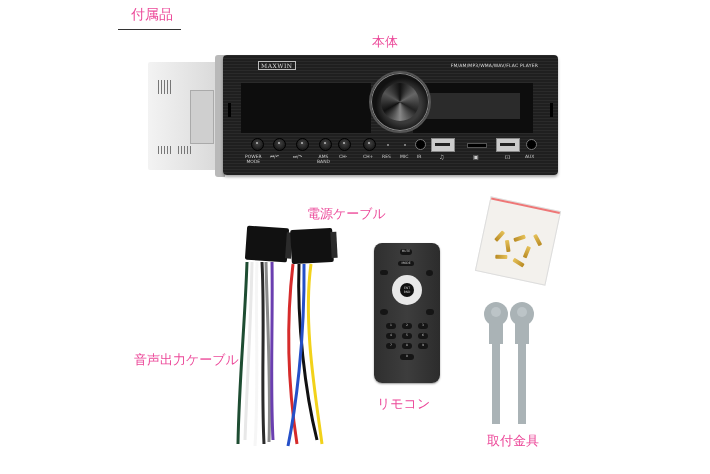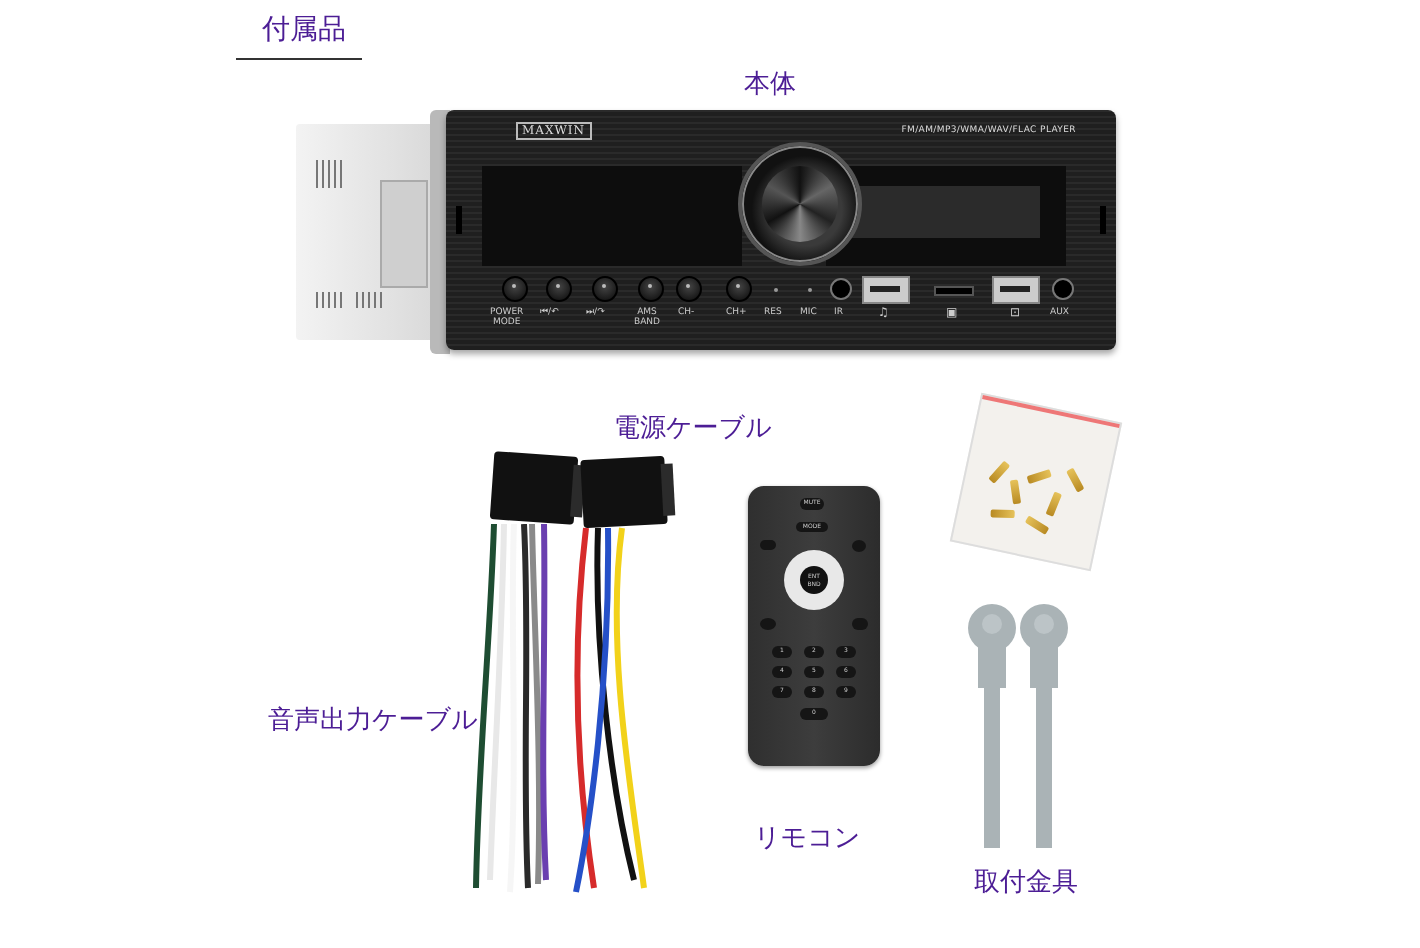--- a/index.html
+++ b/index.html
@@ -1,18 +1,18 @@
 <!DOCTYPE html>
 <html><head>
 <meta charset="utf-8">
 <style>
   html, body { margin:0; padding:0; background:#ffffff; }
   body { width:710px; height:474px; position:relative; overflow:hidden; font-family:"DejaVu Sans", sans-serif; color:#111; }
   .abs { position:absolute; }
-  .label { font-size:13px; color:#4c1d95; white-space:nowrap; }
+  .label { font-size:13px; color:#ec4899; white-space:nowrap; }
   .hdr { left:131px; top:6px; font-size:14px; }
   .hdr-line { left:118px; top:29px; width:63px; height:1px; background:#333; }
 
   
   .chassis { left:148px; top:62px; width:78px; height:108px; background:linear-gradient(90deg,#f3f3f3,#e2e2e2 60%,#d6d6d6); border-radius:2px; }
   .chassis .vent { position:absolute; width:14px; height:14px; background:repeating-linear-gradient(90deg,#777 0 1px,transparent 1px 3px); }
   .chassis .bracket { position:absolute; left:42px; top:28px; width:22px; height:52px; background:#cfcfcf; border:1px solid #aaa; }
   .chassis .tab { position:absolute; left:70px; width:6px; height:12px; background:#555; }
   .bezel { left:215px; top:55px; width:10px; height:122px; background:#b9b9b9; border-radius:3px 0 0 3px; }
   .face { left:223px; top:55px; width:335px; height:120px; background:repeating-linear-gradient(180deg,#2a2a2a 0 1px,#1f1f1f 1px 3px); border-radius:4px; box-shadow:0 2px 3px rgba(0,0,0,0.35); }
@@ -155,21 +155,21 @@
   <div class="rbtn" style="left:28px;top:80px;width:10px;height:6px;">2</div>
   <div class="rbtn" style="left:44px;top:80px;width:10px;height:6px;">3</div>
   <div class="rbtn" style="left:12px;top:90px;width:10px;height:6px;">4</div>
   <div class="rbtn" style="left:28px;top:90px;width:10px;height:6px;">5</div>
   <div class="rbtn" style="left:44px;top:90px;width:10px;height:6px;">6</div>
   <div class="rbtn" style="left:12px;top:100px;width:10px;height:6px;">7</div>
   <div class="rbtn" style="left:28px;top:100px;width:10px;height:6px;">8</div>
   <div class="rbtn" style="left:44px;top:100px;width:10px;height:6px;">9</div>
   <div class="rbtn" style="left:26px;top:111px;width:14px;height:6px;">0</div>
 </div>
-<div class="abs label" style="left:377px;top:410px;">リモコン</div>
+<div class="abs label" style="left:377px;top:395px;">リモコン</div>
 
 <div class="abs bag">
   <div class="zip"></div>
   <div class="pin" style="left:14px;top:30px;transform:rotate(30deg);"></div>
   <div class="pin" style="left:24px;top:38px;transform:rotate(-20deg);"></div>
   <div class="pin" style="left:34px;top:28px;transform:rotate(60deg);"></div>
   <div class="pin" style="left:44px;top:40px;transform:rotate(10deg);"></div>
   <div class="pin" style="left:52px;top:26px;transform:rotate(-40deg);"></div>
   <div class="pin" style="left:20px;top:50px;transform:rotate(80deg);"></div>
   <div class="pin" style="left:38px;top:52px;transform:rotate(-70deg);"></div>

